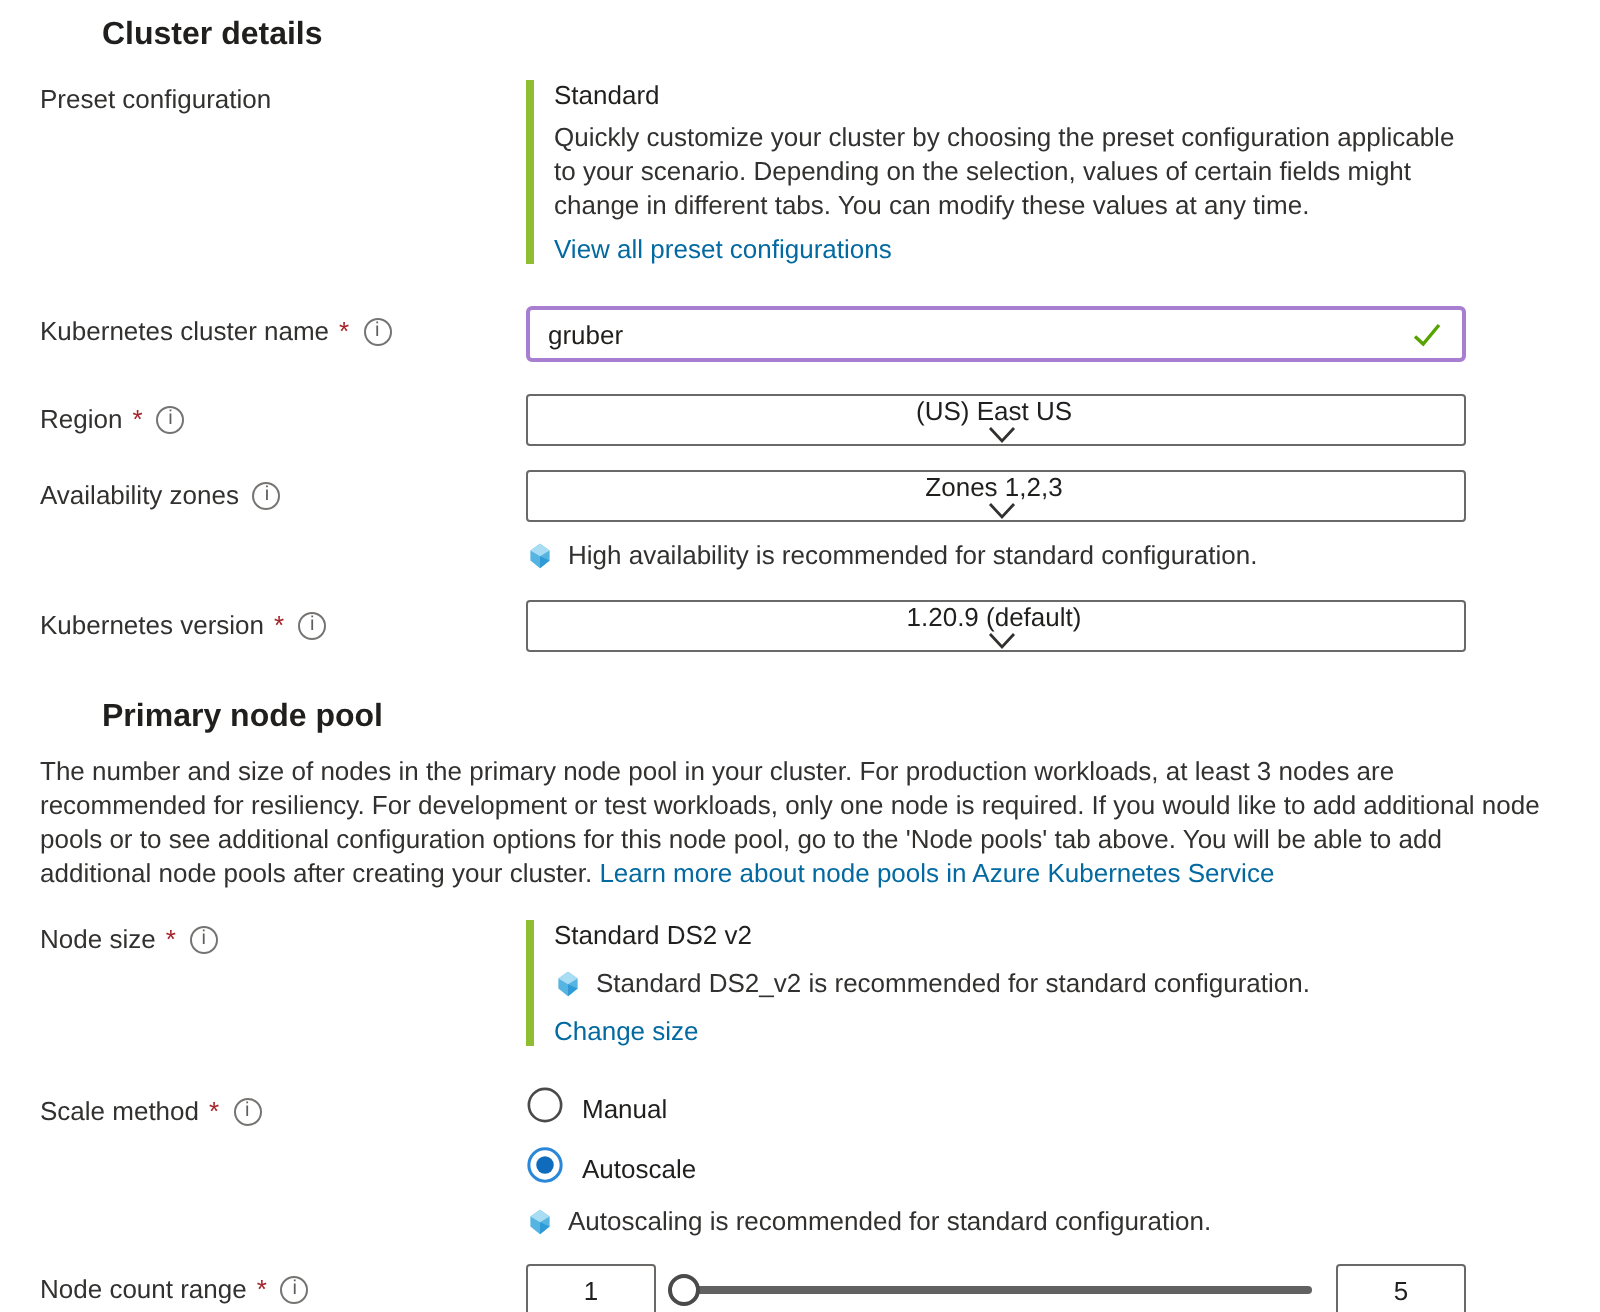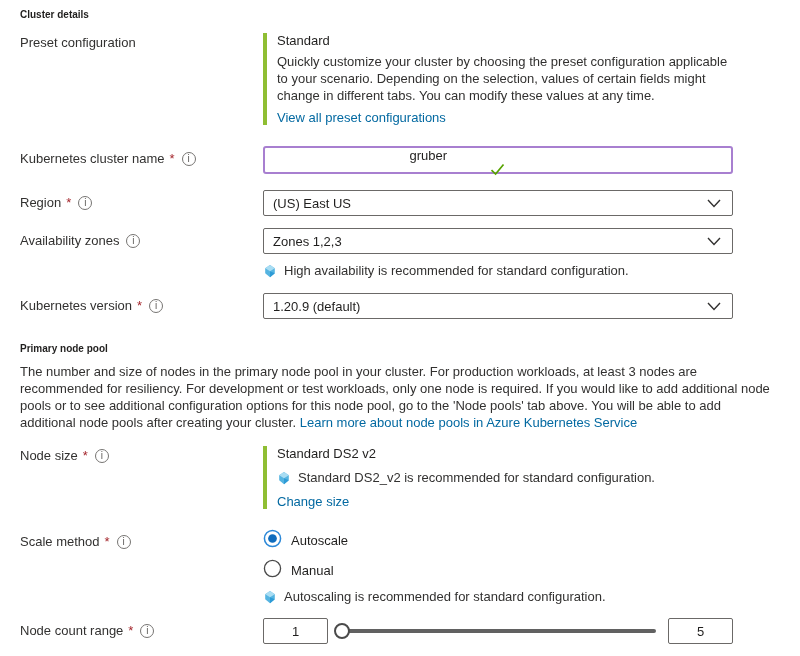--- a/index.html
+++ b/index.html
@@ -6,23 +6,24 @@
   html, body { width: 800px; height: 656px; background: #ffffff; }
   body {
     font-family: "Liberation Sans", "DejaVu Sans", sans-serif;
     font-size: 13px;
     color: #323130;
     overflow: hidden;
   }
   .page { width: 800px; height: 656px; padding: 9px 26px 0 20px; }
 
   .section-title {
-    font-size: 10px;
+    font-size: 16px;
     font-weight: bold;
     color: #201f1e;
+    margin-left: 31px;
   }
   #section1-title { margin-bottom: 13px; }
   #section2-title { margin-top: 24px; margin-bottom: 9px; }
 
   .row { display: flex; align-items: flex-start; }
   .label-col {
     flex: 0 0 243px;
     display: flex;
     align-items: center;
     padding-top: 5px;
@@ -57,39 +58,39 @@
   .panel-link { display: inline-block; margin-top: 2px; }
 
   .textbox {
     height: 28px;
     border: 2px solid #a87fd0;
     border-radius: 3px;
     display: flex;
     align-items: center;
     padding: 0 10px 0 9px;
     background: #fff;
-    flex-direction: column;
   }
   .textbox input {
     border: none; outline: none; flex: 1;
     font: inherit; color: #201f1e; background: transparent;
   }
   .check-icon { flex: 0 0 15px; display: flex; }
 
   .dropdown {
     height: 26px;
     border: 1px solid #6b6967;
     border-radius: 2px;
     display: flex;
     align-items: center;
     justify-content: space-between;
     padding: 0 11px 0 9px;
     background: #fff;
     cursor: pointer;
     color: #201f1e;
+    flex-direction: column;
   }
   .chevron-icon { display: flex; margin-left: 8px; }
 
   .note {
     display: flex;
     align-items: center;
     gap: 7px;
     line-height: 16px;
   }
   .gem-icon { display: flex; flex: 0 0 14px; }
@@ -281,33 +282,33 @@
   <div class="row row-scale">
     <div class="label-col">
       <span>Scale method</span>
       <span class="req">*</span>
       <span class="info-icon"></span>
     </div>
     <div class="ctrl-col">
       <div class="radio-option">
         <span>
           <svg width="19" height="19" viewBox="0 0 20 20">
-            <circle cx="10" cy="10" r="8.5" fill="#fff" stroke="#2b88d8" stroke-width="1.6"></circle>
-            <circle cx="10" cy="10" r="4.6" fill="#0f6cbd"></circle>
-          </svg>
-        </span>
-        <span class="radio-label">Autoscale</span>
+            <circle cx="10" cy="10" r="8.5" fill="#fff" stroke="#4a4a4a" stroke-width="1.4"></circle>
+          </svg>
+        </span>
+        <span class="radio-label">Manual</span>
       </div>
       <div class="radio-option">
         <span>
           <svg width="19" height="19" viewBox="0 0 20 20">
-            <circle cx="10" cy="10" r="8.5" fill="#fff" stroke="#4a4a4a" stroke-width="1.4"></circle>
-          </svg>
-        </span>
-        <span class="radio-label">Manual</span>
+            <circle cx="10" cy="10" r="8.5" fill="#fff" stroke="#2b88d8" stroke-width="1.6"></circle>
+            <circle cx="10" cy="10" r="4.6" fill="#0f6cbd"></circle>
+          </svg>
+        </span>
+        <span class="radio-label">Autoscale</span>
       </div>
       <div class="note scale-note">
         <span class="gem-icon">
           <svg width="14" height="14" viewBox="0 0 16 16">
             <polygon points="8,1 13.5,4.8 13.5,10.5 8,15 2.5,10.5 2.5,4.8" fill="#55b4e1"></polygon>
             <polygon points="8,1 13.5,4.8 8,8.2 2.5,4.8" fill="#a9ddf3"></polygon>
             <polygon points="8,8.2 13.5,10.5 8,15" fill="#2e9bd6"></polygon>
           </svg>
         </span>
         <span>Autoscaling is recommended for standard configuration.</span>

